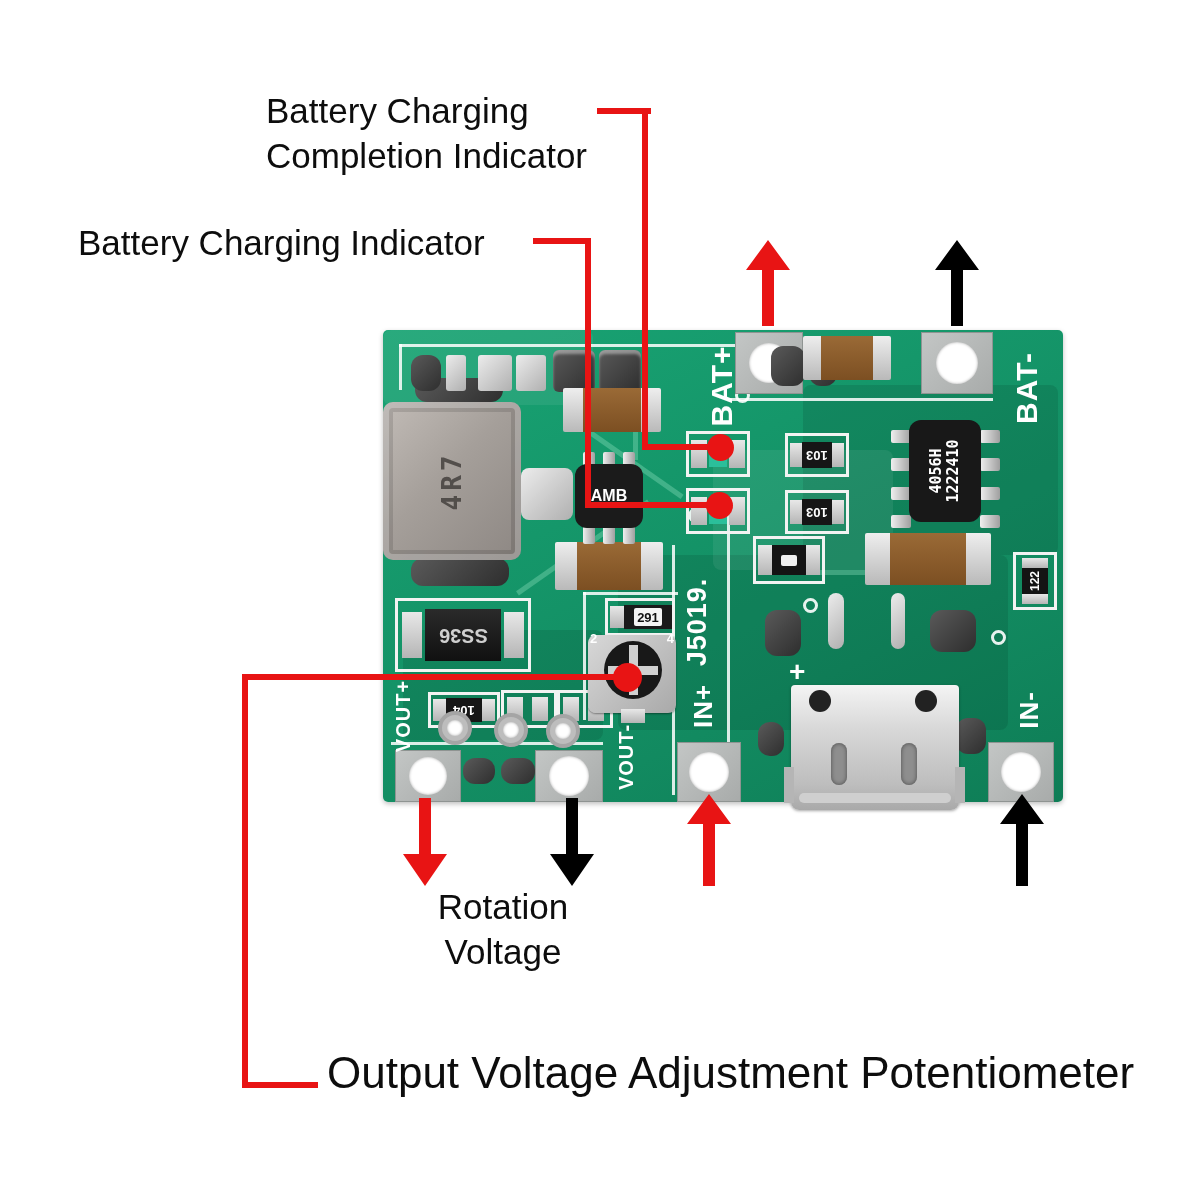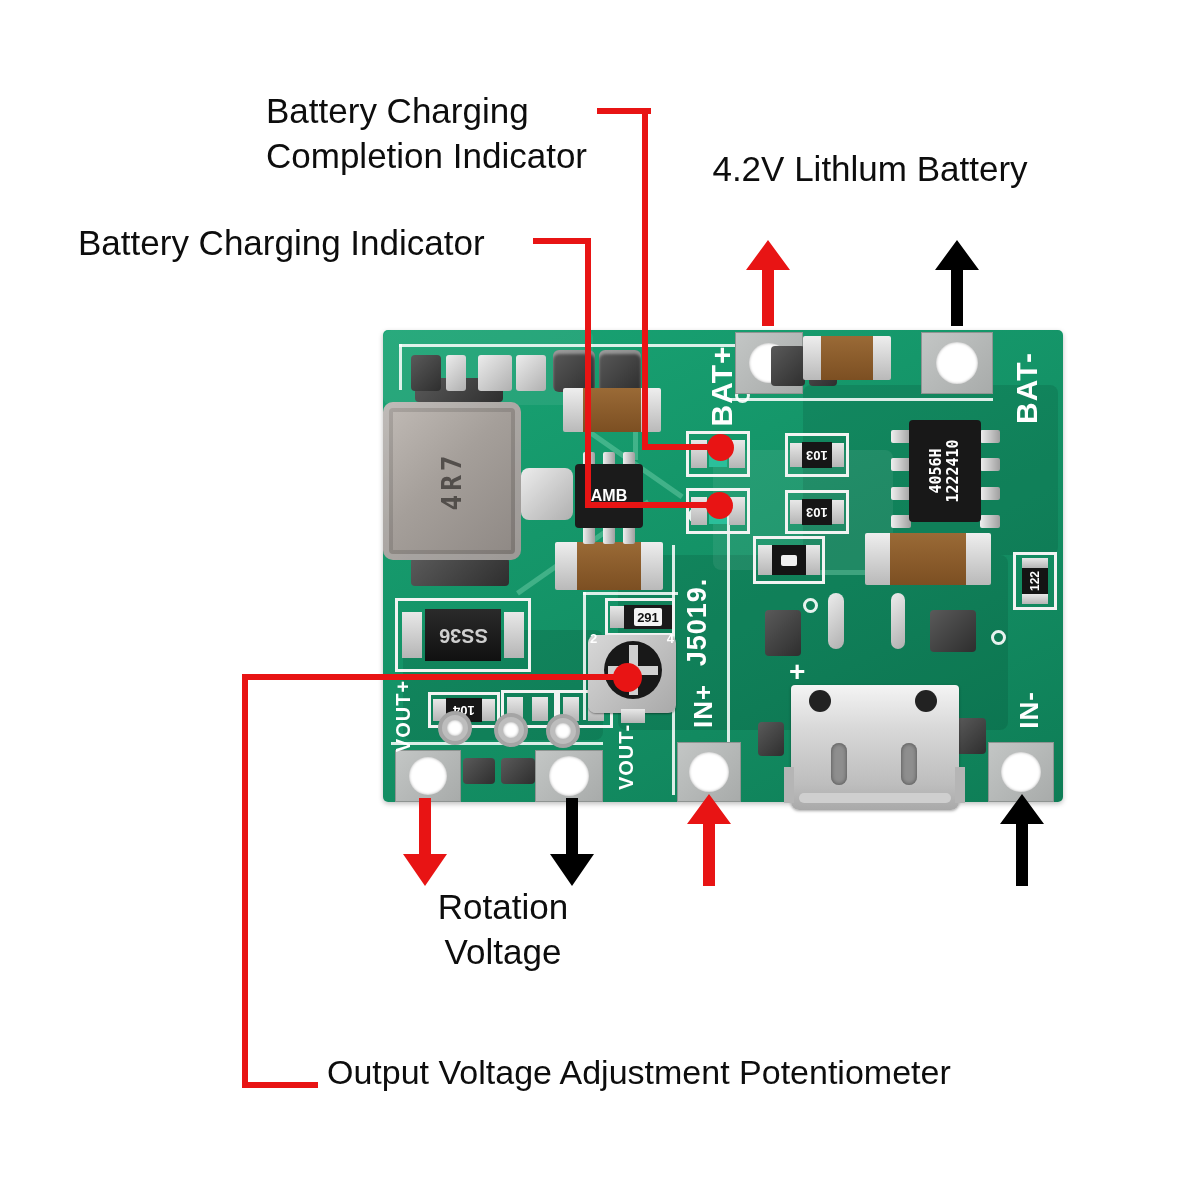--- a/index.html
+++ b/index.html
@@ -22,21 +22,21 @@
   .lite{position:absolute;background:rgba(255,255,255,.07);border-radius:8px;z-index:2;}
   .trace{position:absolute;background:rgba(255,255,255,.85);z-index:3;}
   .gtrace{position:absolute;background:rgba(150,230,195,.35);z-index:2;}
   .via{position:absolute;width:9px;height:9px;border:3px solid rgba(255,255,255,.9);
        border-radius:50%;z-index:3;}
   .pad{position:absolute;background:linear-gradient(135deg,#c3c6c5,#a8abaa);z-index:4;
        display:flex;align-items:center;justify-content:center;border:1px solid #8f9492;}
   .hole{background:#fff;border-radius:50%;box-shadow:inset 0 0 3px rgba(0,0,0,.35);}
   .wbox{position:absolute;border:3px solid #f2f3f2;z-index:4;display:flex;align-items:center;}
   .scap{background:linear-gradient(180deg,#e8e8e8,#b5b5b5);}
-  .smd-dark{position:absolute;background:linear-gradient(135deg,#5a5a5a,#2e2e2e);z-index:4;border-radius:4px;}
+  .smd-dark{position:absolute;background:linear-gradient(135deg,#5a5a5a,#2e2e2e);z-index:4;border-radius:12px;}
   .smd-silver{position:absolute;background:linear-gradient(135deg,#ececec,#b0b0b0);z-index:4;border-radius:3px;}
   .smd-brown{position:absolute;z-index:4;display:flex;border-radius:2px;overflow:hidden;}
   .smd-brown .end{width:20%;background:linear-gradient(180deg,#eee,#b9b9b9);}
   .smd-brown .mid{flex:1;background:linear-gradient(180deg,#9a6a36,#7c4f22);}
   .chiptext{color:#fff;font-weight:bold;font-family:"Liberation Sans",sans-serif;}
   .vlabel{position:absolute;z-index:6;color:#fff;font-weight:bold;white-space:nowrap;
           transform:translate(-50%,-50%) rotate(-90deg);letter-spacing:1px;
           font-family:"Liberation Sans",sans-serif;}
   .flip{transform:rotate(180deg);display:inline-block;}
   .pin{position:absolute;background:linear-gradient(90deg,#efefef,#9f9f9f);z-index:4;border-radius:2px;}
@@ -323,26 +323,25 @@
   <div class="ann" style="left:78px;top:220px;z-index:50;">
     <div>Battery Charging Indicator</div>
   </div>
 
   <div class="ann" style="left:266px;top:88px;z-index:50;">
     <div>Battery Charging</div>
     <div>Completion Indicator</div>
   </div>
 
   <div class="ann" style="left:690px;top:146px;width:360px;text-align:center;z-index:50;">
-    <div>4.2V Lithlum Battery</div>
   </div>
 
   <div class="ann" style="left:418px;top:884px;width:170px;text-align:center;z-index:50;">
     <div>Rotation</div>
     <div>Voltage</div>
   </div>
 
 
-  <div class="ann" style="left:327px;top:1050px;font-size:34px;z-index:50;">
+  <div class="ann" style="left:327px;top:1050px;font-size:44px;z-index:50;">
     <div>Output Voltage Adjustment Potentiometer</div>
   </div>
 
 </div>
 
 </body></html>

